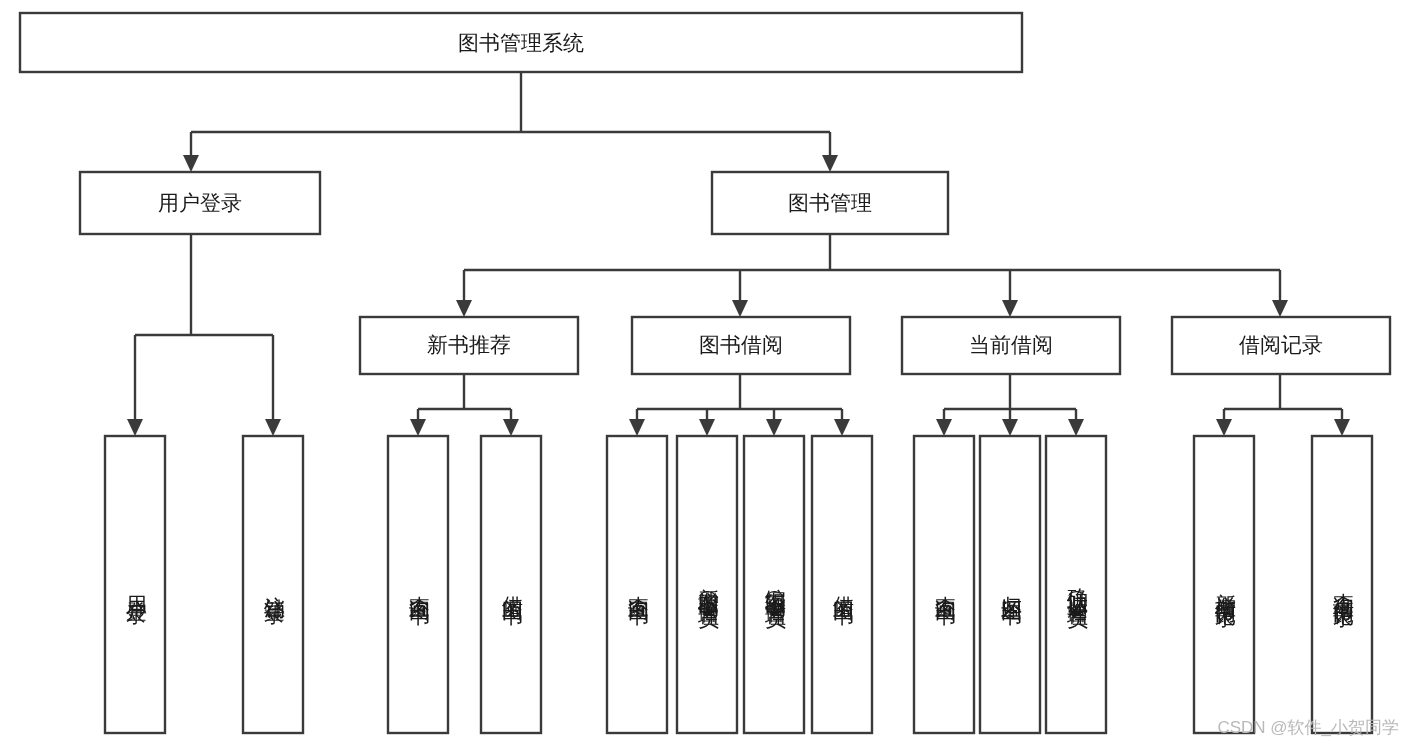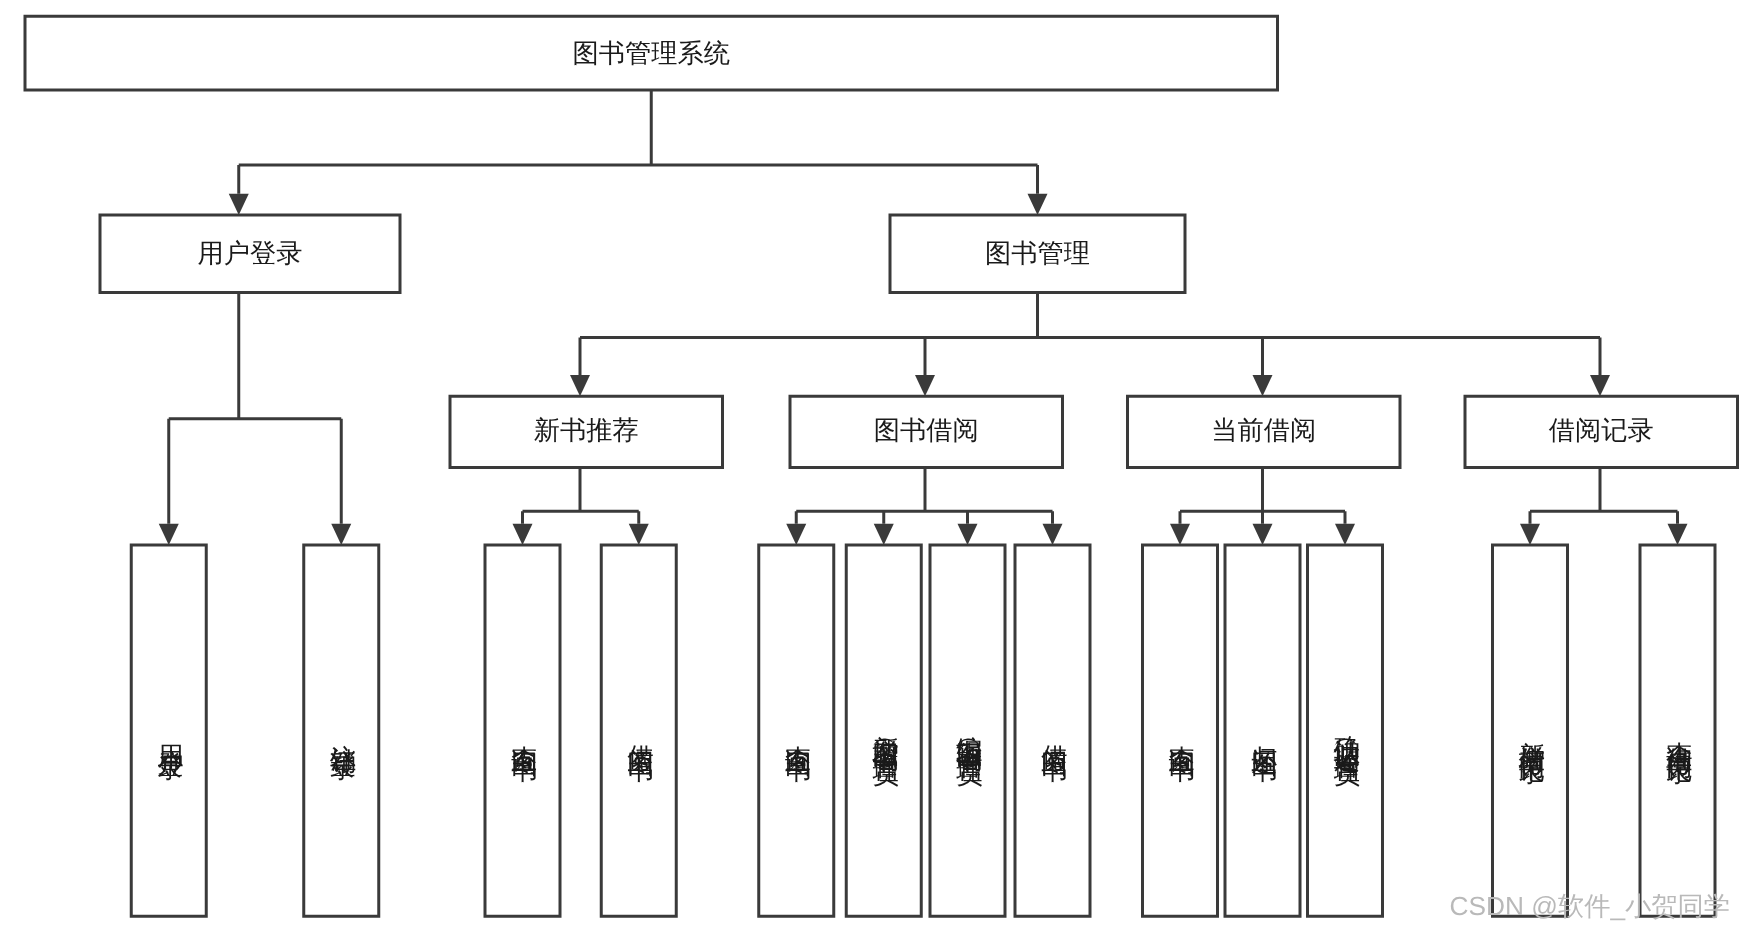--- a/index.html
+++ b/index.html
@@ -54,24 +54,24 @@
     font-size: 21px;
     fill: #1a1a1a;
     writing-mode: vertical-rl;
     text-orientation: upright;
     letter-spacing: 3px;
     dominant-baseline: middle;
     text-anchor: middle;
   }
   .watermark {
     position: absolute;
-    right: 21px;
+    right: 6px;
     bottom: 8px;
     font-family: "Liberation Sans", "DejaVu Sans", sans-serif;
-    font-size: 21px;
+    font-size: 17px;
     color: #b9b9b9;
     white-space: nowrap;
     pointer-events: none;
   }
 </style>
 </head>
 <body>
 
 <div id="diagram-root">
 

